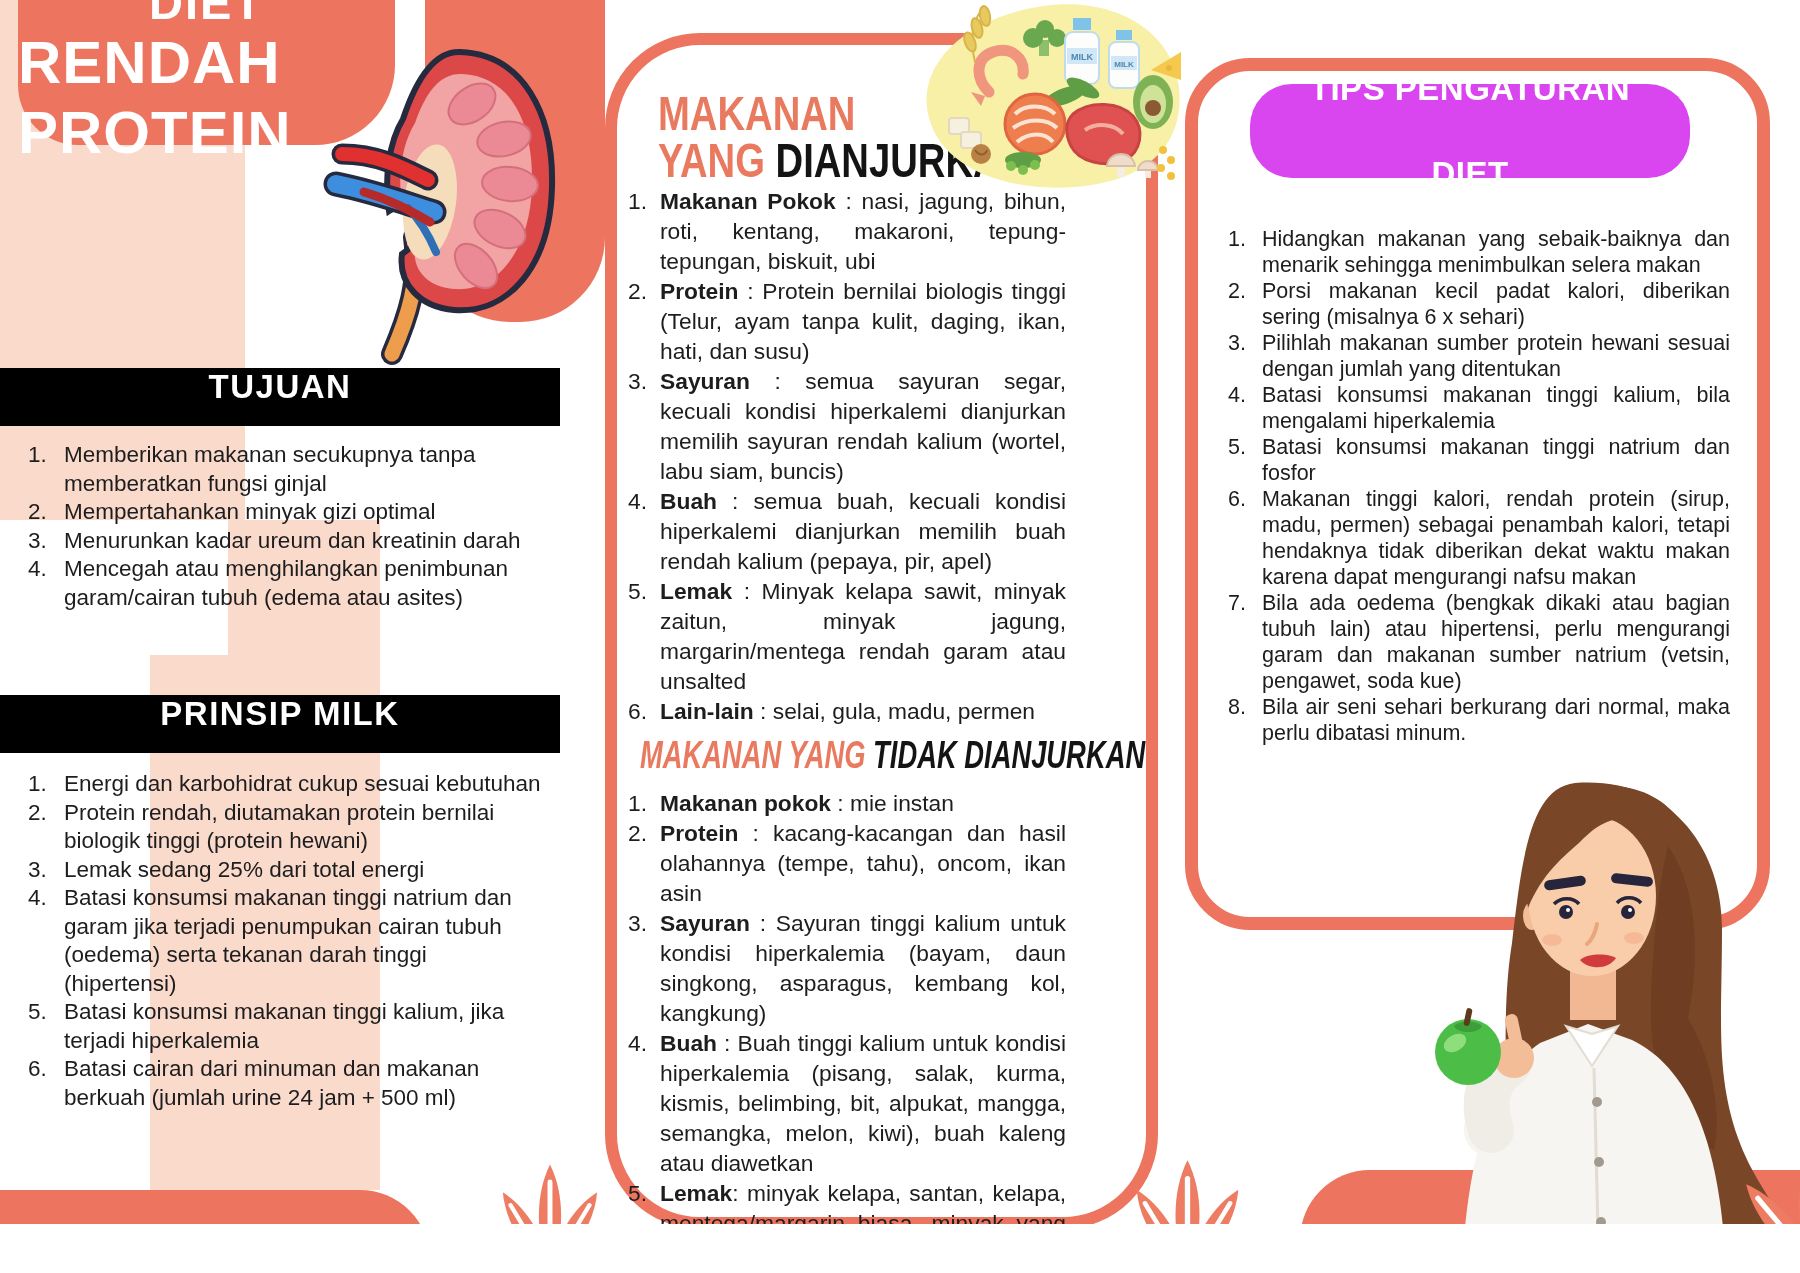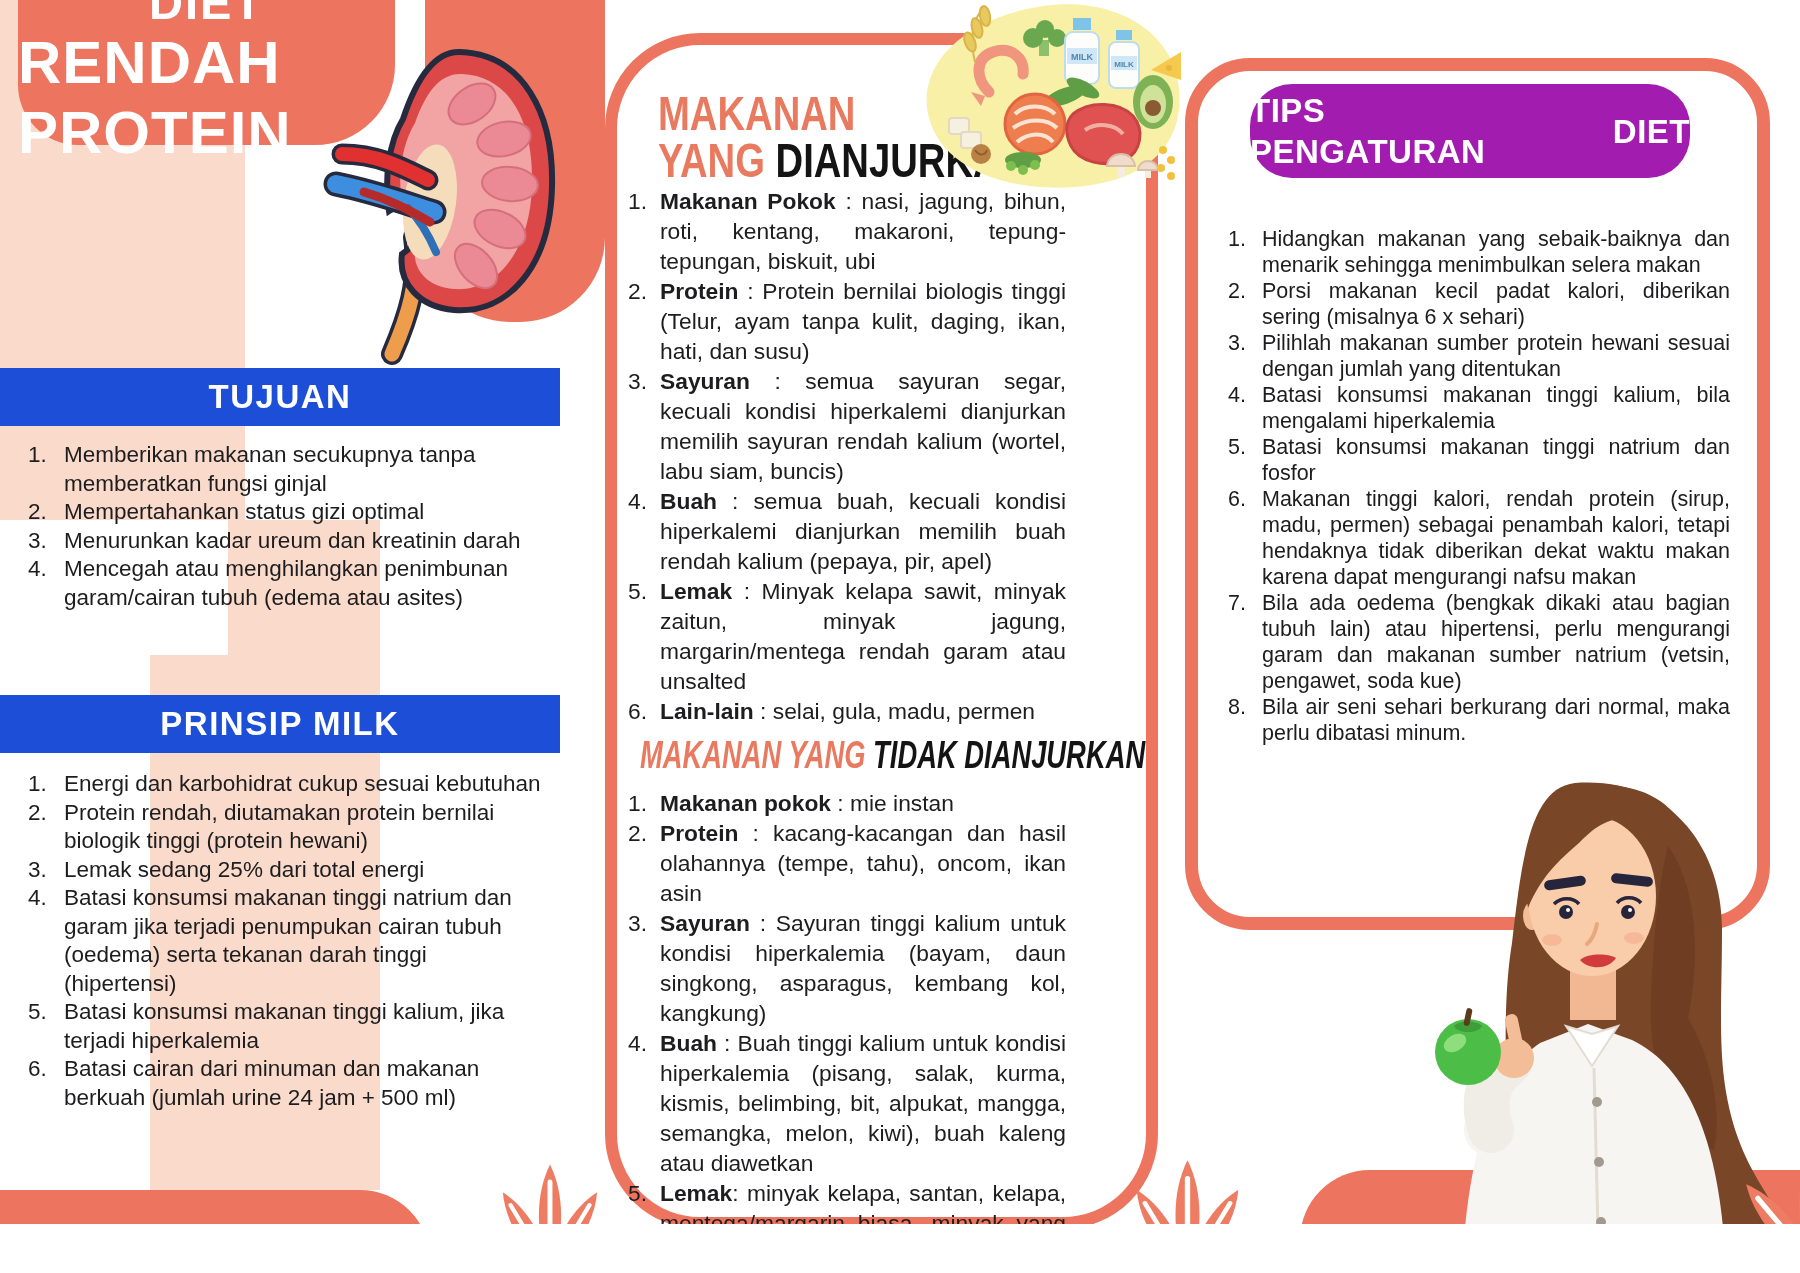--- a/index.html
+++ b/index.html
@@ -8,42 +8,42 @@
   .abs{position:absolute;}
   
   .pale{background:#F9DACB;}
   .coralfill{background:#ED7560;}
   
   .title-blob{left:18px;top:0;width:377px;height:145px;background:#ED7560;border-radius:0 0 80px 60px;
     display:flex;flex-direction:column;align-items:center;justify-content:center;color:#fff;font-weight:bold;}
   .title-line1{font-size:47px;line-height:50px;letter-spacing:2px;}
   .title-line2{font-size:60px;line-height:70px;letter-spacing:1px;}
   .intro{left:30px;top:147px;width:295px;font-size:22.5px;line-height:29px;color:#1d1d1f;}
-  .band{left:0;width:560px;height:58px;background:#1d4ed8;color:#fff;font-weight:bold;font-size:33px;
-    display:flex;align-items:center;justify-content:center;letter-spacing:1.5px;}
+  .band{left:0;width:560px;height:58px;background:#000000;color:#fff;font-weight:bold;font-size:33px;
+    display:flex;justify-content:center;letter-spacing:1.5px;}
   .list{display:block;}
   .li{display:flex;align-items:flex-start;}
   .li .num{flex:0 0 36px;}
   .li .body{flex:1;}
   .left-list{left:28px;width:517px;font-size:22.5px;color:#1d1d1f;}
   .left-list .li{line-height:28.5px;}
   
   .frame{border:12px solid #ED7560;border-radius:95px;background:transparent;}
   .frame-right{border:13px solid #ED7560;border-radius:65px;}
   .condensed{display:inline-block;transform:scaleX(0.78);transform-origin:0 50%;white-space:nowrap;}
   .mid-h{font-weight:bold;color:#E97A5F;}
   .mid-h .dark{color:#141414;}
   .mid-list{left:628px;width:438px;font-size:22.8px;color:#1d1d1f;}
   .mid-list .li{line-height:30px;}
   .mid-list .num{flex:0 0 32px;}
   .mid-list .body{text-align:justify;}
   .it-label{font-weight:bold;}
   
-  .badge{left:1250px;top:84px;width:440px;height:94px;background:#a21caf;border-radius:42px;color:#fff;
-    font-weight:bold;font-size:33px;line-height:41px;display:flex;align-items:center;justify-content:center;letter-spacing:0.5px;gap:44px;}
+  .badge{left:1250px;top:84px;width:440px;height:94px;background:#d946ef;border-radius:42px;color:#fff;
+    font-weight:bold;font-size:33px;line-height:41px;display:flex;flex-direction:column;align-items:center;justify-content:center;letter-spacing:0.5px;gap:44px;}
   .tips-list{left:1228px;width:502px;font-size:21.5px;color:#1d1d1f;}
   .tips-list .li{line-height:26px;}
   .tips-list .num{flex:0 0 34px;}
   .tips-list .body{text-align:justify;}
   
   .leaf{fill:#ED7C62;}
   .vein{stroke:#ffffff;stroke-width:4;stroke-linecap:round;}
 </style>
 </head>
 <body>
@@ -86,21 +86,21 @@
     <span>TUJUAN</span>
   </div>
   <div class="abs list left-list" style="top:441px;">
 
   <div class="li">
       <span class="num">1.</span>
       <div class="body">Memberikan makanan secukupnya tanpa memberatkan fungsi ginjal</div>
     </div>
       <div class="li">
       <span class="num">2.</span>
-      <div class="body">Mempertahankan status gizi optimal</div>
+      <div class="body">Mempertahankan minyak gizi optimal</div>
     </div>
       <div class="li">
       <span class="num">3.</span>
       <div class="body">Menurunkan kadar ureum dan kreatinin darah</div>
     </div>
       <div class="li">
       <span class="num">4.</span>
       <div class="body">Mencegah atau menghilangkan penimbunan garam/cairan tubuh (edema atau asites)</div>
     </div>
     </div>

